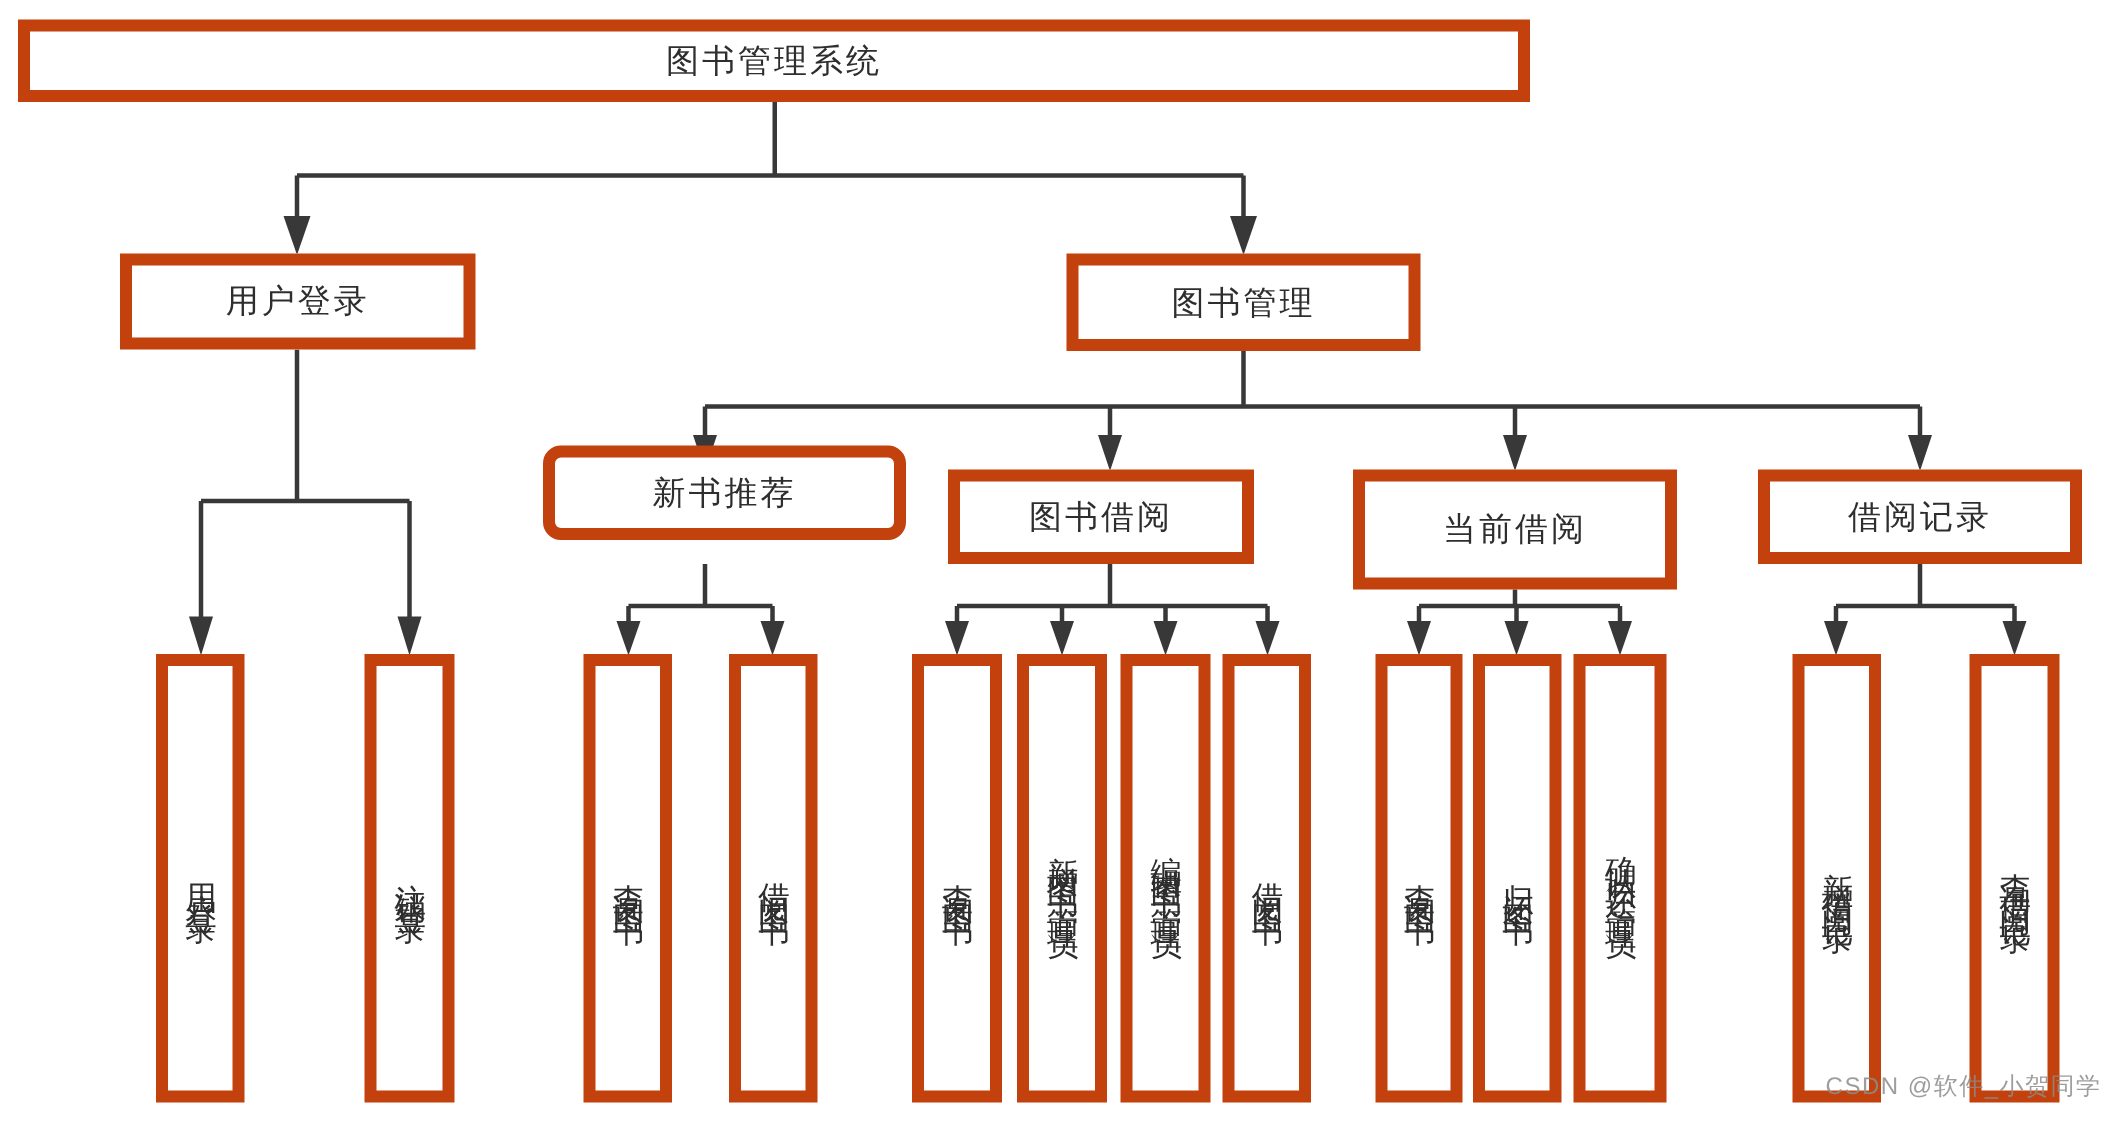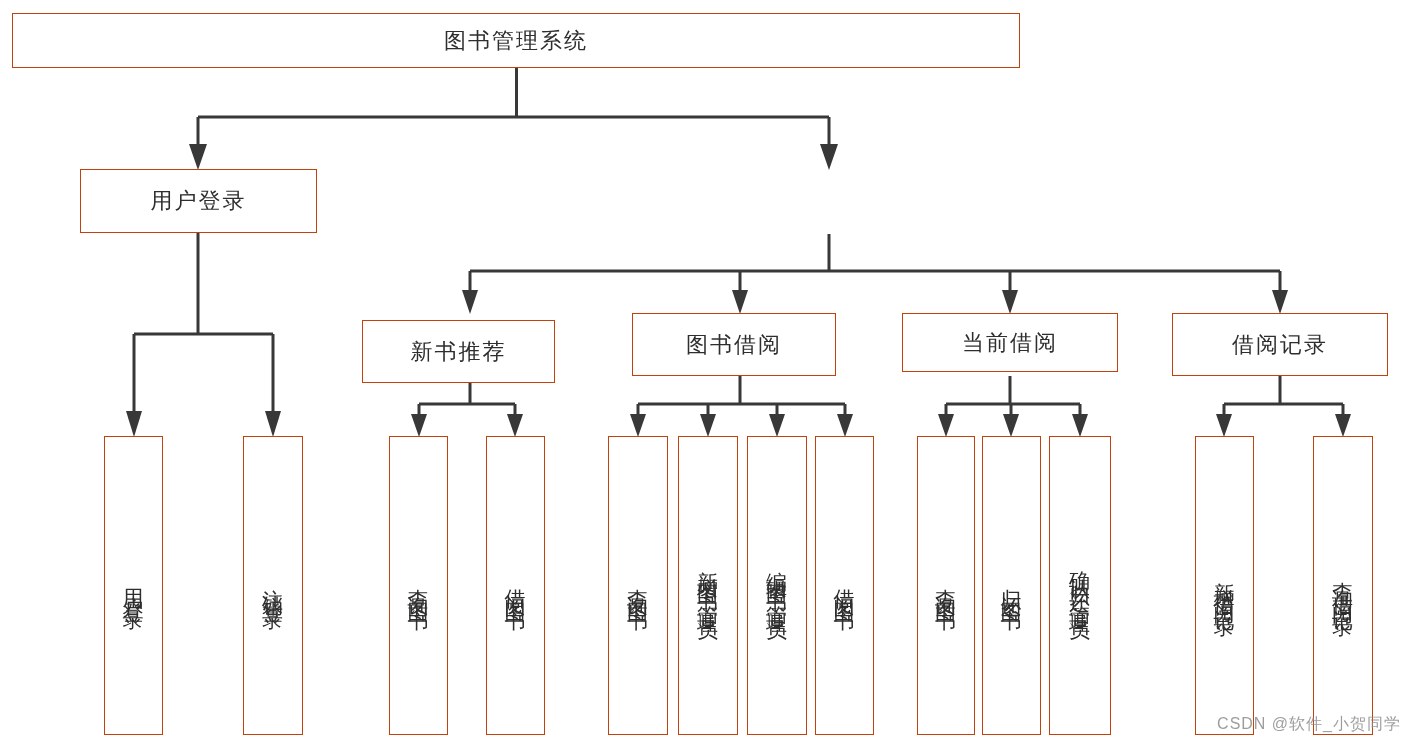--- a/index.html
+++ b/index.html
@@ -17,21 +17,21 @@
   }
   .connectors {
     position: absolute;
     left: 0; top: 0;
     width: 1405px;
     height: 747px;
   }
   .node {
     position: absolute;
     box-sizing: border-box;
-    border: 1px solid #c2410c;
+    border: 8px solid #c2410c;
     background: #ffffff;
     display: flex;
     align-items: center;
     justify-content: center;
     color: #2e2e2e;
     text-align: center;
   }
   .h-node {
     font-size: 22px;
     letter-spacing: 2px;
@@ -102,24 +102,25 @@
       <polygon points="1072,414 1088,414 1080,437"></polygon>
 
       <polygon points="1216,414 1232,414 1224,437"></polygon>
       <polygon points="1335,414 1351,414 1343,437"></polygon>
     </g>
   </svg>
 
   <div class="node h-node" style="left:12px; top:13px; width:1008px; height:55px;">图书管理系统</div>
 
   <div class="node h-node" style="left:80px; top:169px; width:237px; height:64px;">用户登录</div>
+  <div class="node h-node" style="left:711px; top:169px; width:236px; height:65px;">图书管理</div>
 
-  <div class="node h-node" style="left:362px; top:320px; width:193px; height:63px;">新书推荐</div>
+  <div class="node h-node" style="left:362px; top:297px; width:242px; height:63px;border-radius:12px;">新书推荐</div>
   <div class="node h-node" style="left:632px; top:313px; width:204px; height:63px;">图书借阅</div>
-  <div class="node h-node" style="left:902px; top:313px; width:216px; height:59px;">当前借阅</div>
+  <div class="node h-node" style="left:902px; top:313px; width:216px; height:80px;">当前借阅</div>
   <div class="node h-node" style="left:1172px; top:313px; width:216px; height:63px;text-align:right;">借阅记录</div>
 
   <div class="node leaf" style="left:104px; top:436px; width:59px; height:299px;">用户登录</div>
   <div class="node leaf" style="left:243px; top:436px; width:60px; height:299px;">注销登录</div>
 
   <div class="node leaf" style="left:389px; top:436px; width:59px; height:299px;">查询图书</div>
   <div class="node leaf" style="left:486px; top:436px; width:59px; height:299px;">借阅图书</div>
 
   <div class="node leaf" style="left:608px; top:436px; width:60px; height:299px;">查询图书</div>
   <div class="node leaf" style="left:678px; top:436px; width:60px; height:299px;">新增图书（管理员）</div>

